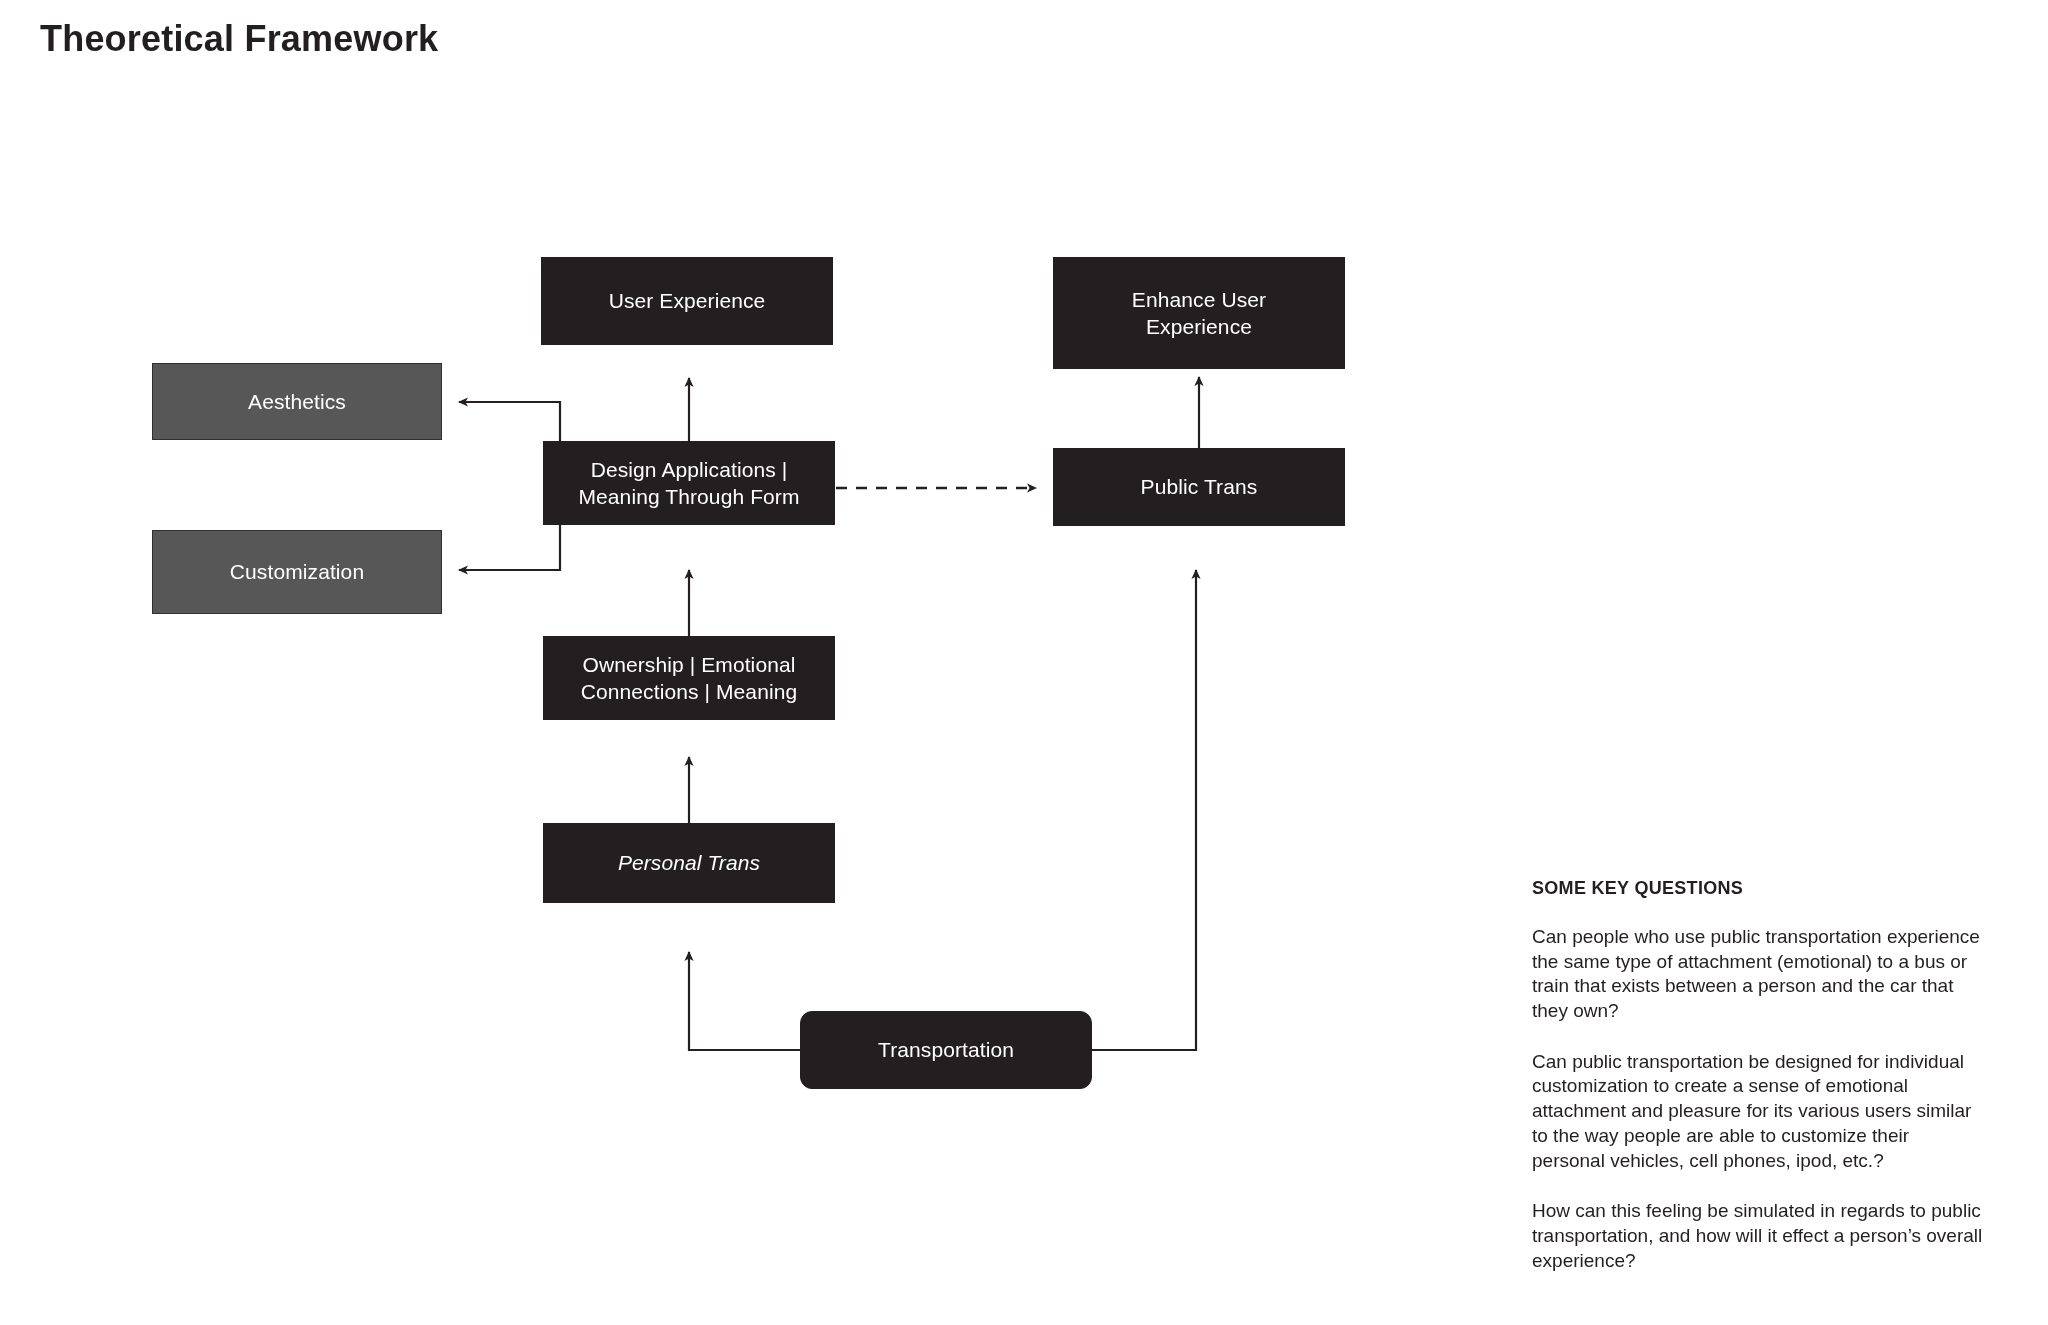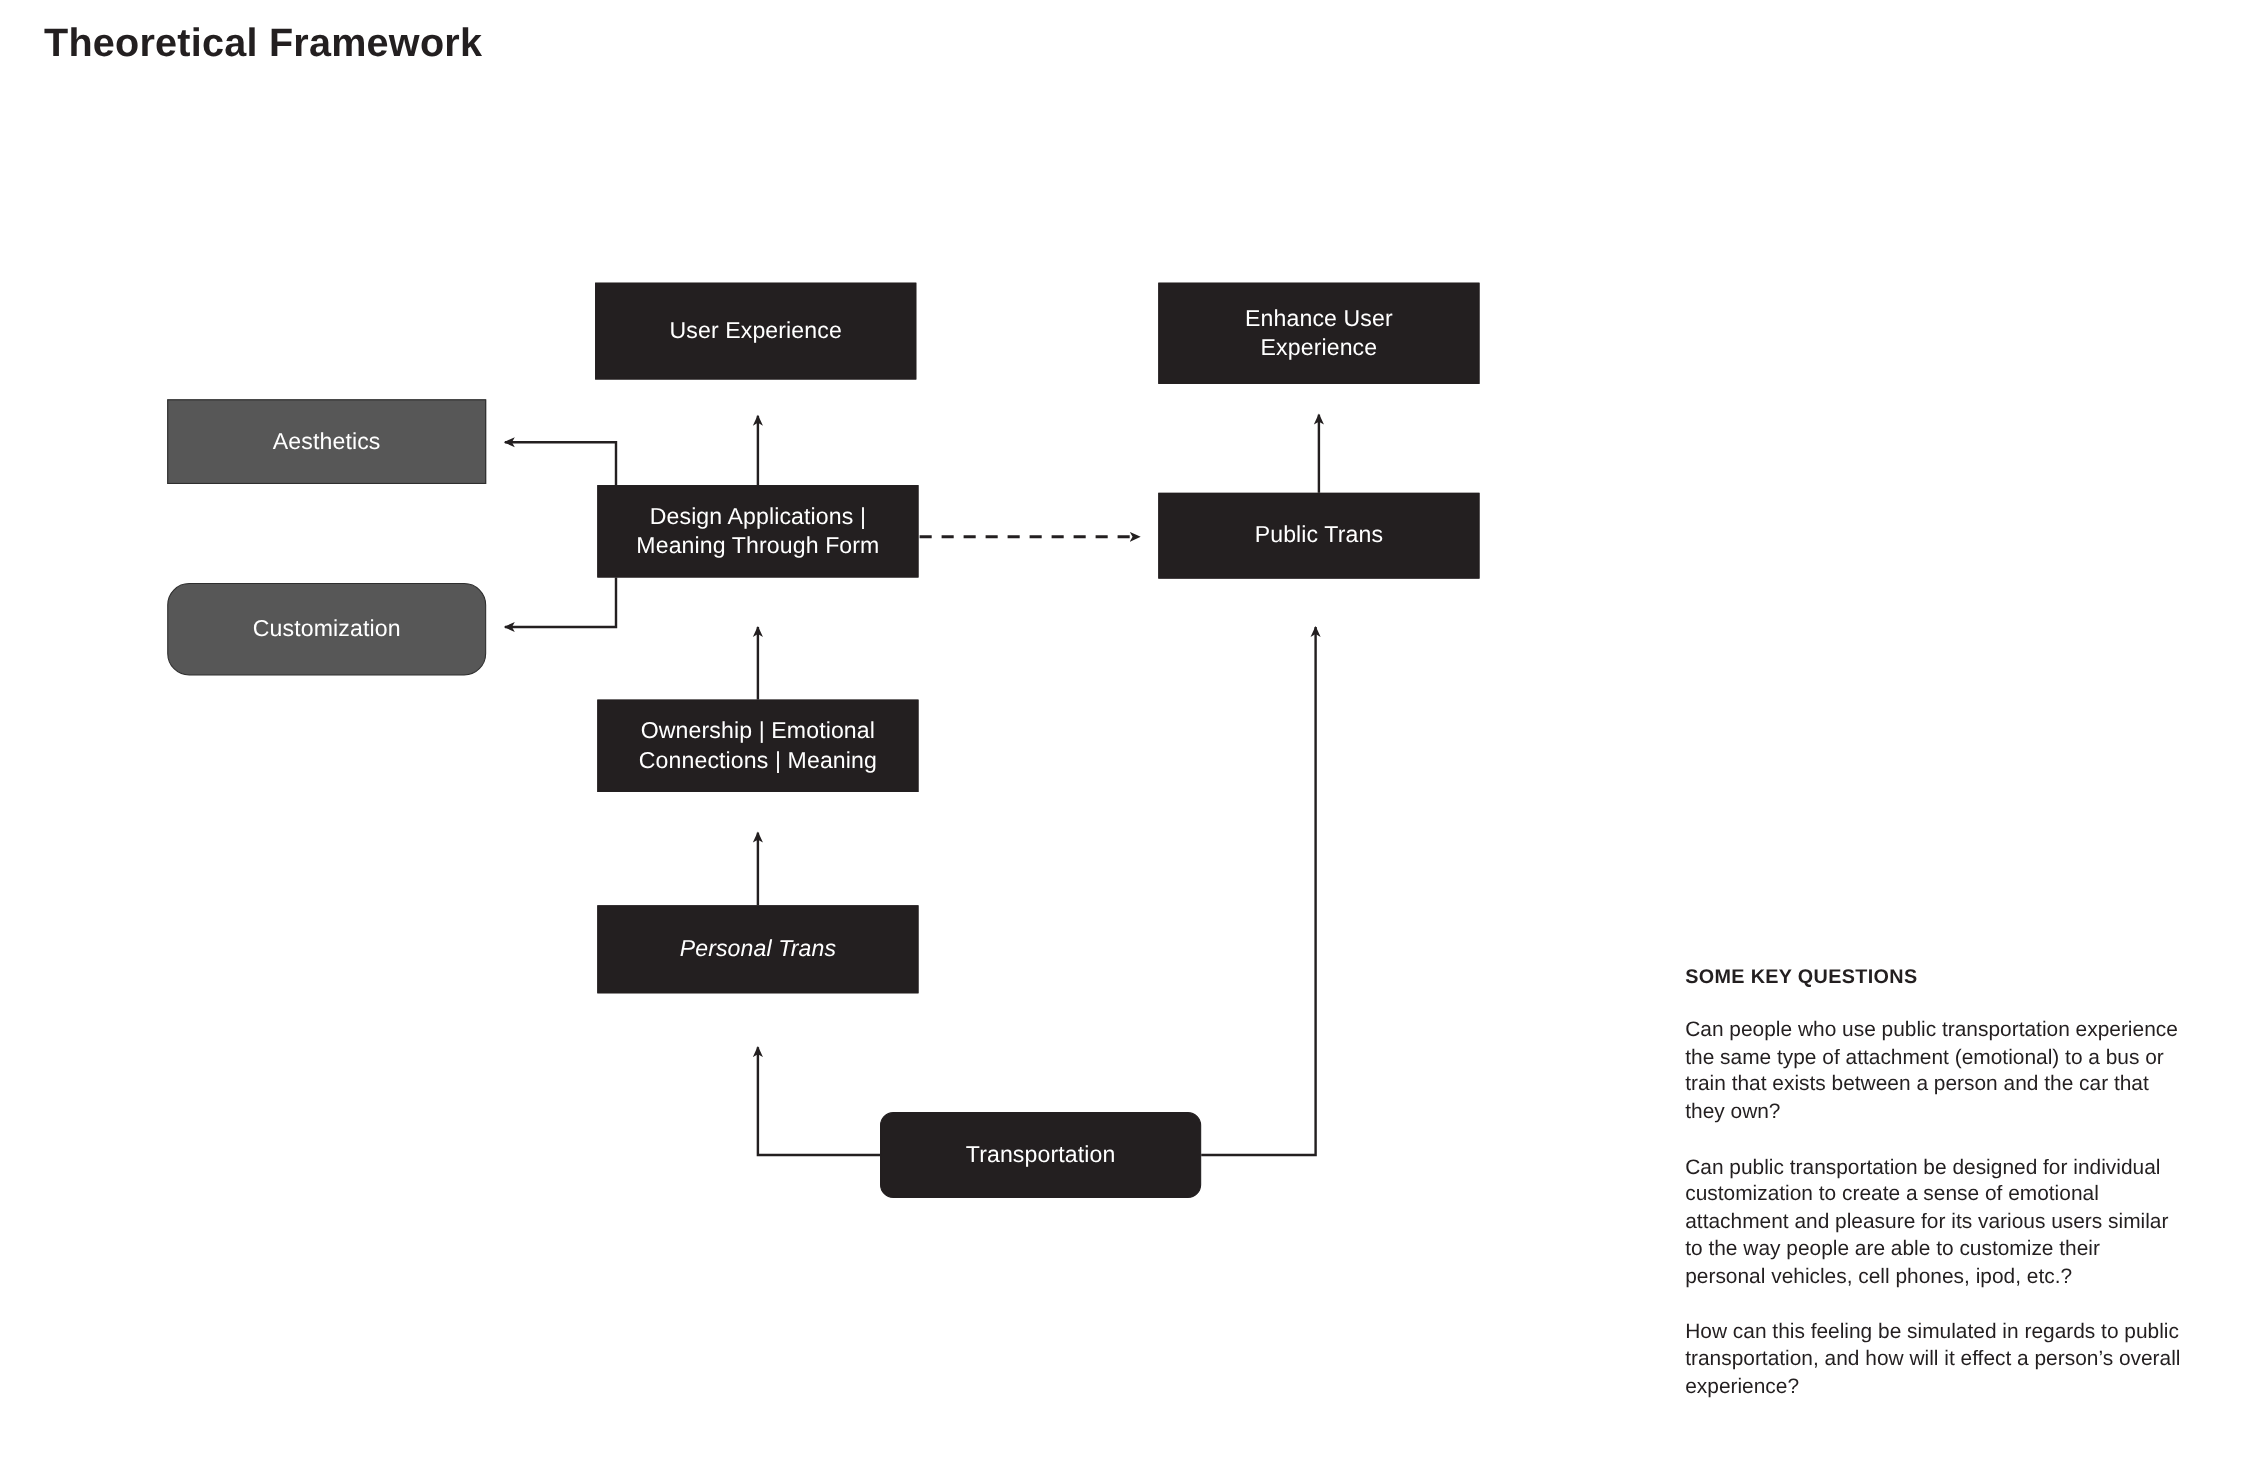--- a/index.html
+++ b/index.html
@@ -62,23 +62,23 @@
     border: 1px solid #231f20;
   }
   .node.gray {
     background: #575757;
     border: 1px solid #2f2f2f;
   }
   .node .label { display: block; white-space: pre-line; }
 
   
   #node-user-experience      { left: 541px; top: 257px; width: 292px; height: 88px; }
-  #node-enhance-user-exp     { left: 1053px; top: 257px; width: 292px; height: 92px; }
+  #node-enhance-user-exp     { left: 1053px; top: 257px; width: 292px; height: 112px; }
   #node-aesthetics           { left: 152px; top: 363px; width: 290px; height: 77px; }
-  #node-customization        { left: 152px; top: 530px; width: 290px; height: 84px; border-radius: 20px; }
+  #node-customization        { left: 152px; top: 530px; width: 290px; height: 84px; }
   #node-design-applications  { left: 543px; top: 441px; width: 292px; height: 84px; }
   #node-public-trans         { left: 1053px; top: 448px; width: 292px; height: 78px; }
   #node-ownership            { left: 543px; top: 636px; width: 292px; height: 84px; }
   #node-personal-trans       { left: 543px; top: 823px; width: 292px; height: 80px; font-style: italic; }
   #node-transportation       { left: 800px; top: 1011px; width: 292px; height: 78px; border-radius: 12px; }
 
   
   #key-questions {
     position: absolute;
     left: 1532px;

